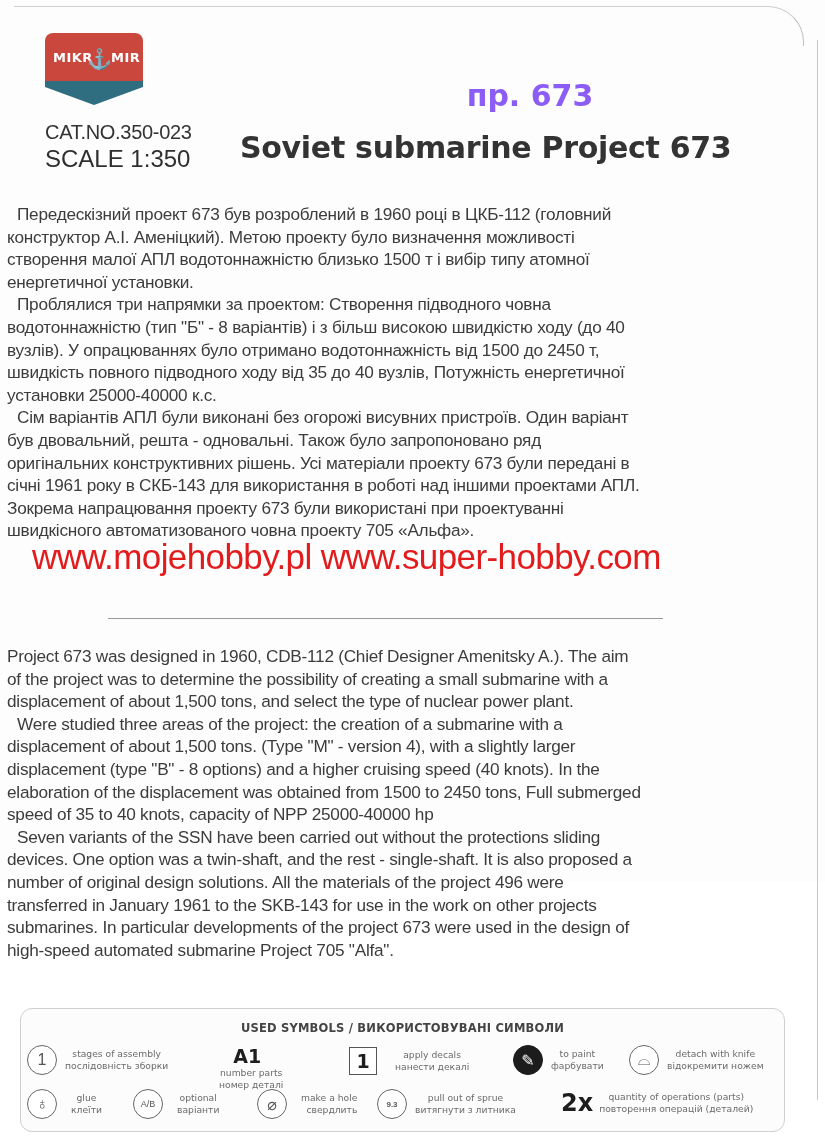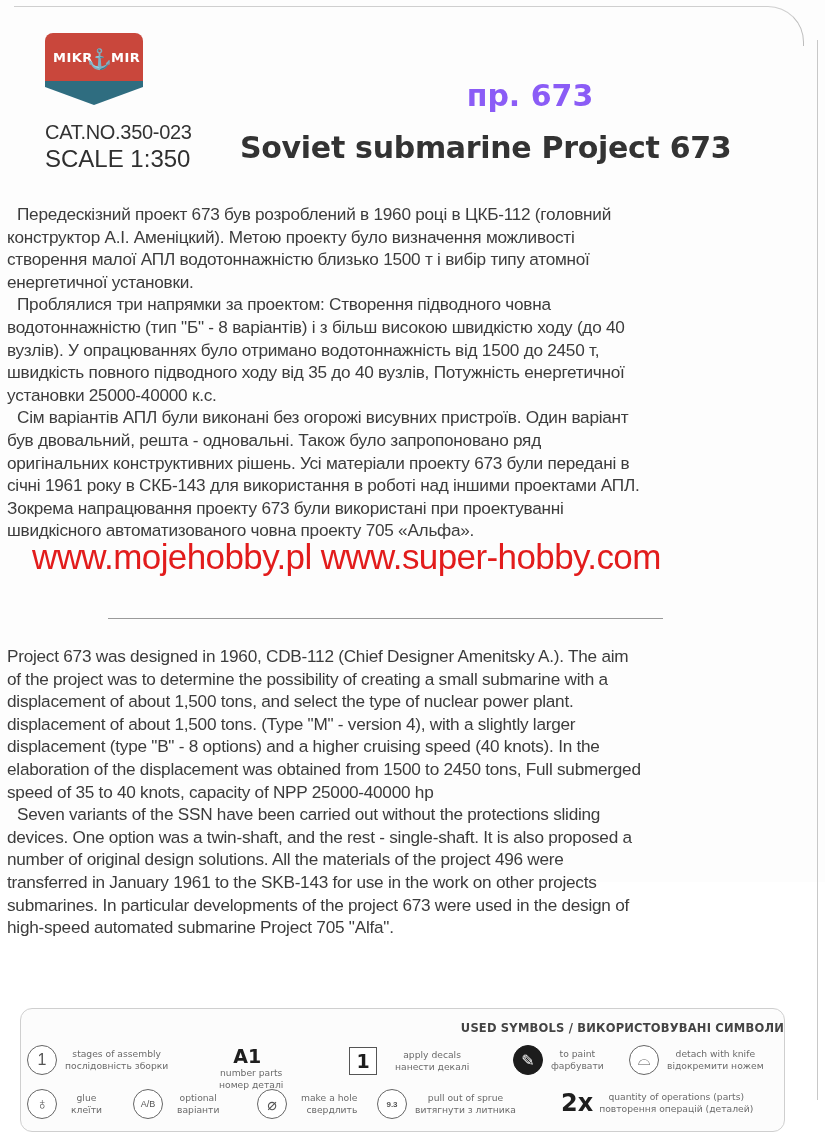--- a/index.html
+++ b/index.html
@@ -89,21 +89,21 @@
       position: absolute; left: 108px; top: 618px; width: 555px; height: 1px;
       background: #9a9a9a;
     }
 
     
     .legend {
       position: absolute; left: 20px; top: 1008px; width: 765px; height: 124px;
       border: 1px solid #cfcfcf; border-radius: 12px; background: #fcfcfc;
     }
     .legend-title {
-      position: absolute; left: 0; top: 12px; width: 100%; text-align: right;
+      position: absolute; left: 0; top: 12px; width: 100%; text-align: center;
       font-family: "DejaVu Sans", sans-serif; font-weight: bold; font-size: 11.5px;
       color: #444; letter-spacing: 0.2px;
     }
     .sym {
       position: absolute; display: flex; align-items: center;
     }
     .sym-icon {
       width: 30px; height: 30px; border: 1px solid #666; border-radius: 50%;
       display: flex; align-items: center; justify-content: center;
       font-size: 16px; color: #555; flex: 0 0 auto; background: #fff;
@@ -169,20 +169,21 @@
   </div>
 
   <div class="watermark">www.mojehobby.pl www.super-hobby.com</div>
 
   <div class="divider"></div>
 
   <div class="text-block en-block">
     <p>Project 673 was designed in 1960, CDB-112 (Chief Designer Amenitsky A.). The aim</p>
     <p>of the project was to determine the possibility of creating a small submarine with a</p>
     <p>displacement of about 1,500 tons, and select the type of nuclear power plant.</p>
+    <p class="indent"> Were studied three areas of the project: the creation of a submarine with a</p>
     <p>displacement of about 1,500 tons. (Type "M" - version 4), with a slightly larger</p>
     <p>displacement (type "B" - 8 options) and a higher cruising speed (40 knots). In the</p>
     <p>elaboration of the displacement was obtained from 1500 to 2450 tons, Full submerged</p>
     <p>speed of 35 to 40 knots, capacity of NPP 25000-40000 hp</p>
     <p class="indent"> Seven variants of the SSN have been carried out without the protections sliding</p>
     <p>devices. One option was a twin-shaft, and the rest - single-shaft. It is also proposed a</p>
     <p>number of original design solutions. All the materials of the project 496 were</p>
     <p>transferred in January 1961 to the SKB-143 for use in the work on other projects</p>
     <p>submarines. In particular developments of the project 673 were used in the design of</p>
     <p>high-speed automated submarine Project 705 "Alfa".</p>

